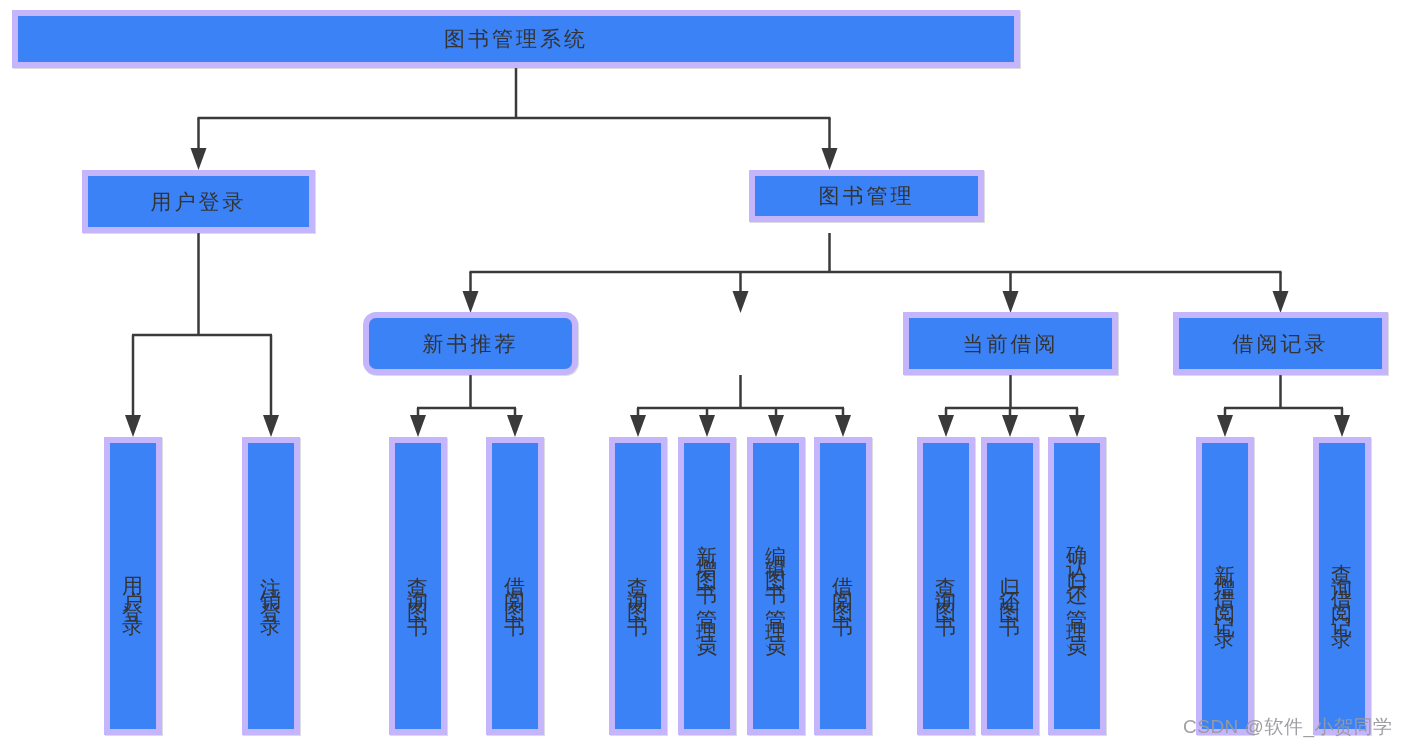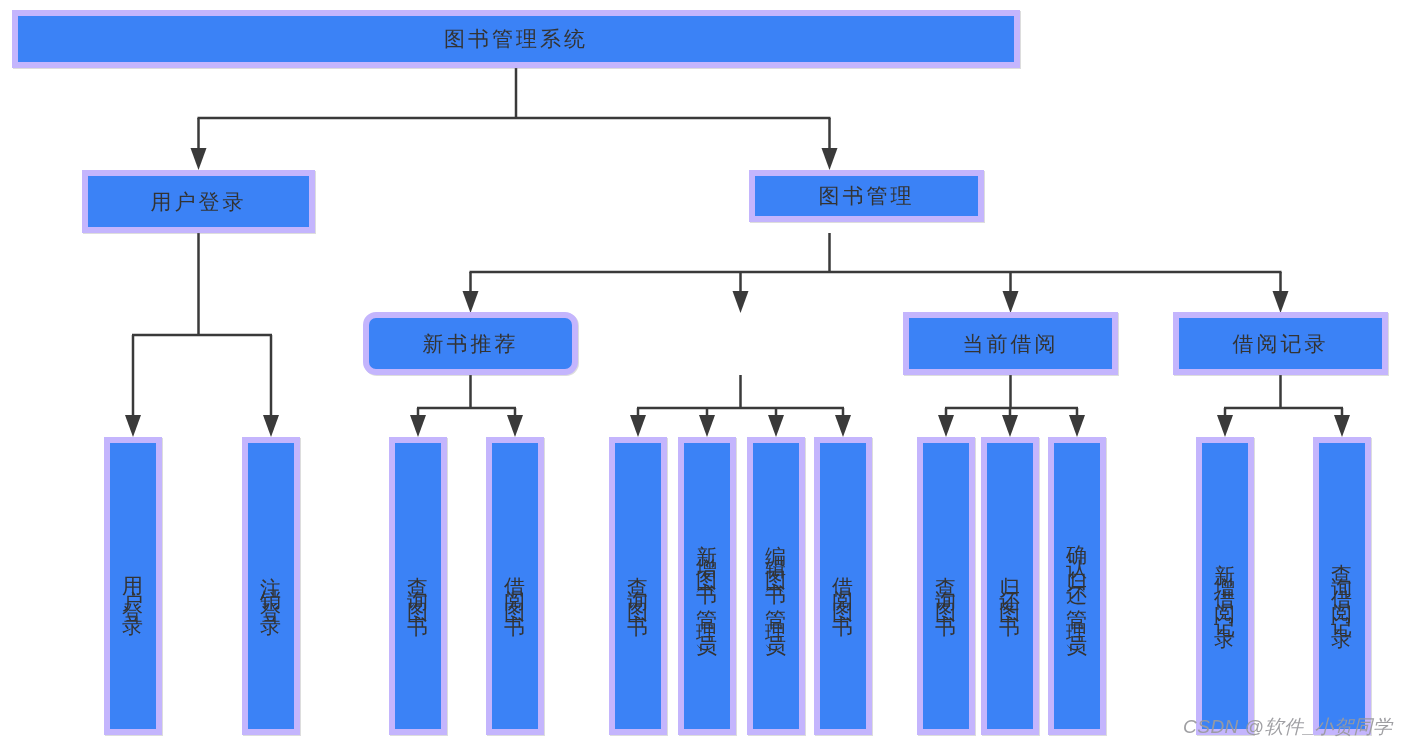--- a/index.html
+++ b/index.html
@@ -45,21 +45,20 @@
     line-height: 1;
   }
   .watermark {
     position: absolute;
     left: 1183px; top: 714px;
     z-index: 5;
     font-size: 19px;
     color: rgba(154,154,158,0.95);
     letter-spacing: 0.5px;
     white-space: nowrap;
-    font-style: italic;
   }
 </style>
 </head>
 <body>
 
 <div id="stage">
 
   <svg id="connectors" viewBox="0 0 1405 747" xmlns="http://www.w3.org/2000/svg">
     <g stroke="#3a3a3a" stroke-width="2.5" fill="none">
 

